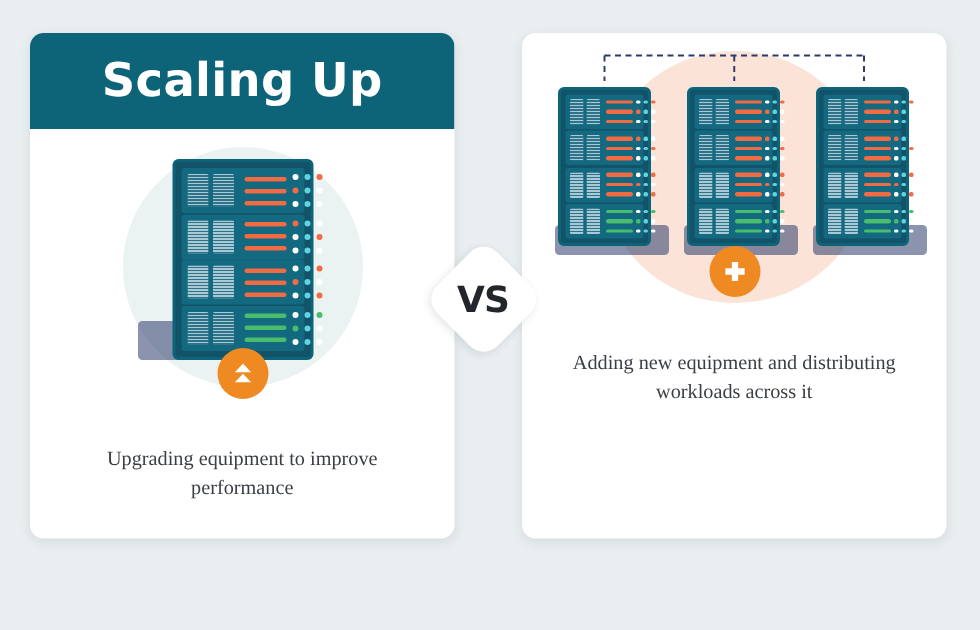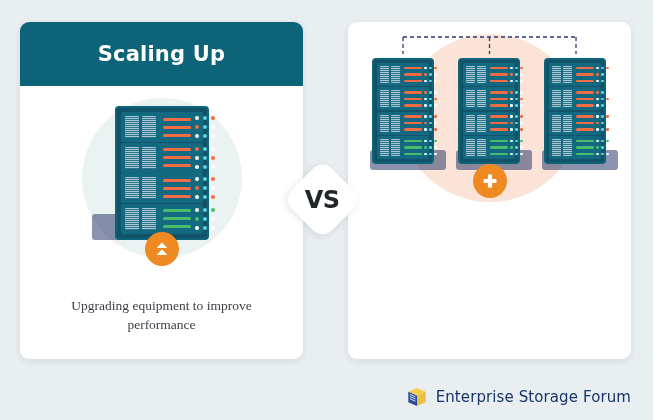--- a/index.html
+++ b/index.html
@@ -26,21 +26,21 @@
   .card.right{left:348px;}
 
   .card-header{
     height:64px;
     display:flex;align-items:center;justify-content:center;
   }
   .card.left  .card-header{background:#0d6478;}
   .card.right .card-header{background:#f7863c;}
   .card-title{
     color:#ffffff;
-    font-size:21px;
+    font-size:31px;
     font-weight:bold;
     letter-spacing:.2px;
     font-family:"DejaVu Sans",sans-serif;
   }
 
   .card-body{
     position:relative;
     height:273px;
   }
 
@@ -705,32 +705,22 @@
             </div>
         </div>
 
         <div class="badge plus">
           <svg width="20" height="20" viewBox="0 0 20 20">
             <path d="M7.9 3.6h4.2v4.3h4.3v4.2h-4.3v4.3H7.9v-4.3H3.6V7.9h4.3z" fill="#ffffff"></path>
           </svg>
         </div>
       </div>
 
+      <div class="caption">Adding new equipment and distributing workloads across it</div>
     </div>
   </div>
 
   <div class="vs">
     <span>VS</span>
   </div>
 
-  <div class="footer">
-    <svg width="22" height="22" viewBox="0 0 24 24">
-      <polygon points="12,2.2 21.5,6.4 12,10.6 2.5,6.4" fill="#f4cf4e"></polygon>
-      <polygon points="2.5,6.4 12,10.6 12,21.8 2.5,17.6" fill="#2a4b9b"></polygon>
-      <polygon points="12,10.6 21.5,6.4 21.5,17.6 12,21.8" fill="#e8c23f"></polygon>
-      <polygon points="4.2,8.6 10.3,11.3 10.3,12.4 4.2,9.7" fill="#ffffff" opacity=".85"></polygon>
-      <polygon points="4.2,11.0 10.3,13.7 10.3,14.8 4.2,12.1" fill="#ffffff" opacity=".85"></polygon>
-      <polygon points="4.2,13.4 10.3,16.1 10.3,17.2 4.2,14.5" fill="#ffffff" opacity=".85"></polygon>
-    </svg>
-    <div class="footer-text">Enterprise Storage Forum</div>
-  </div>
 
 </div>
 
 </body></html>

